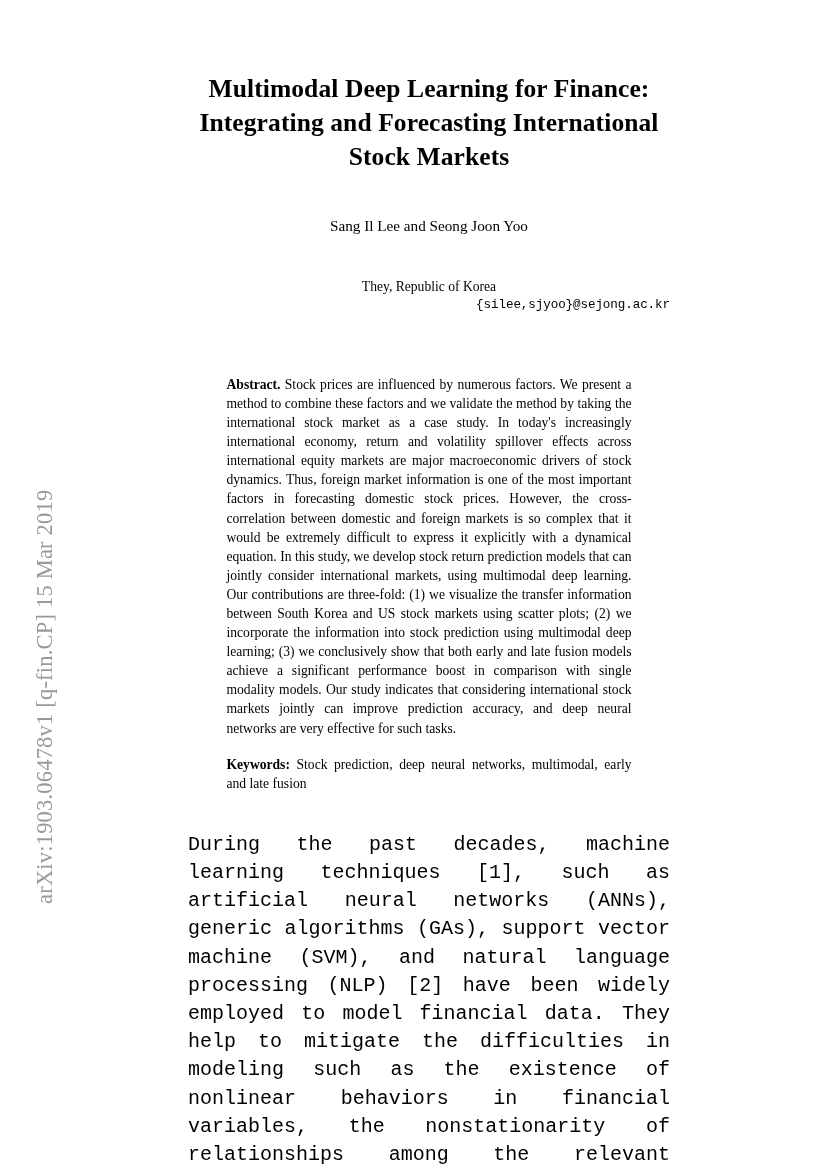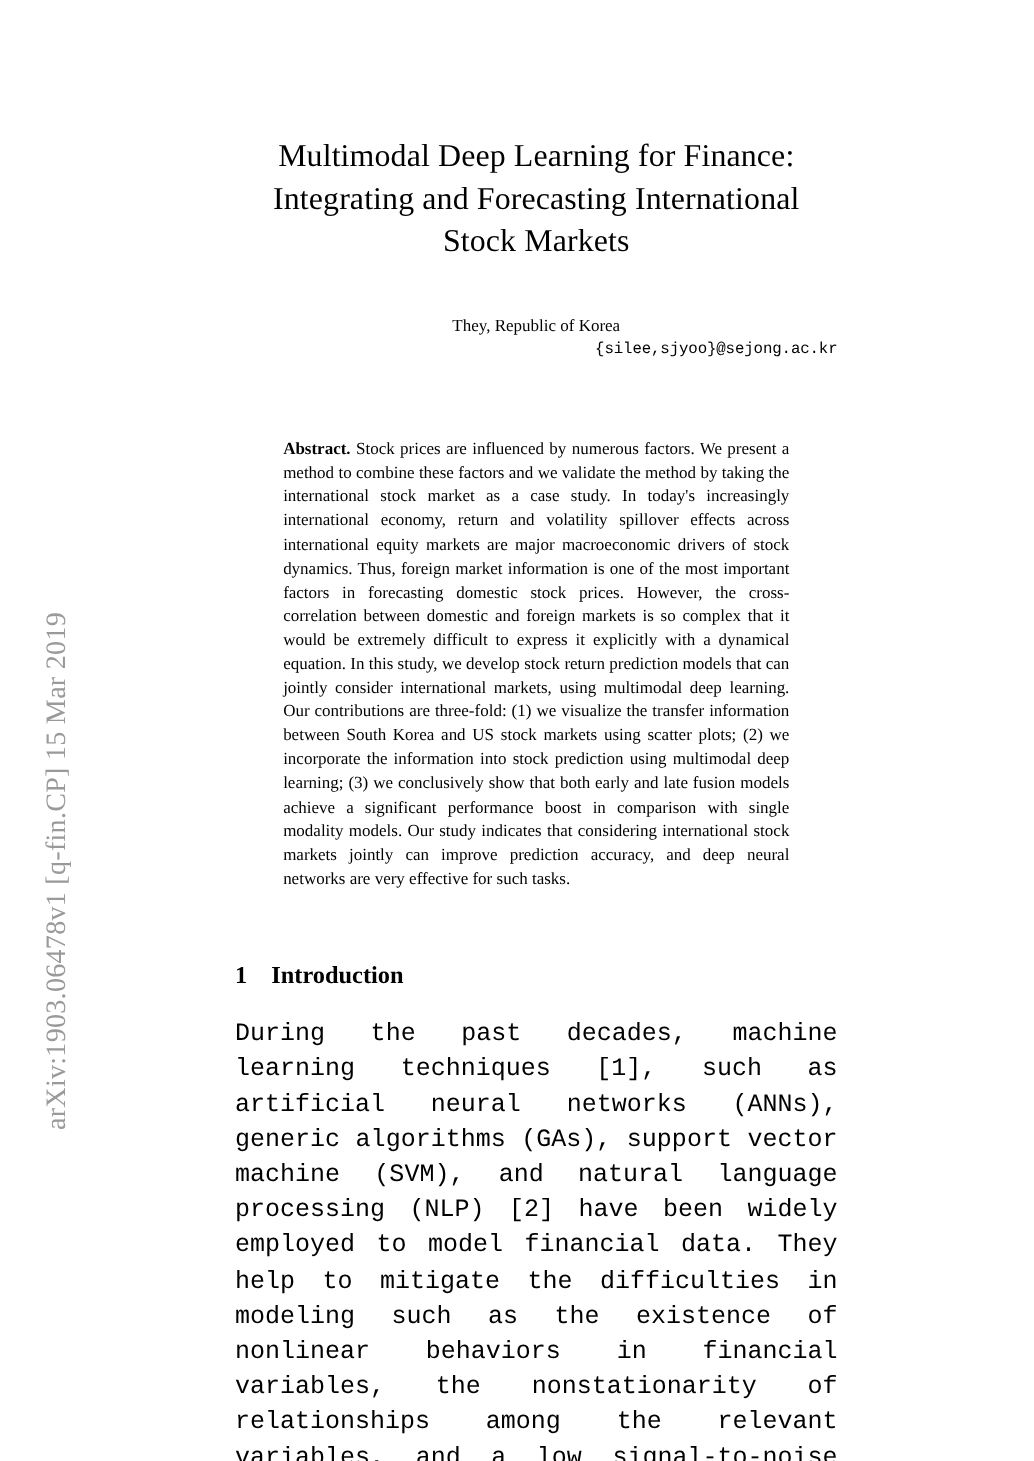--- a/index.html
+++ b/index.html
@@ -44,24 +44,24 @@
   
   .content {
     position: absolute;
     left: 188px;
     top: 0;
     width: 482px;
   }
 
   .title {
     margin: 0;
-    padding-top: 108px;
+    padding-top: 72px;
     text-align: center;
     font-size: 25.5px;
-    font-weight: normal;
+    font-weight: bold;
     line-height: 1.33;
     letter-spacing: 0.1px;
   }
 
   .authors {
     margin: 0;
     padding-top: 42px;
     text-align: center;
     font-size: 15.2px;
     line-height: 1.3;
@@ -136,35 +136,37 @@
 <div class="page">
 
   <div class="arxiv-stamp">
     <span>arXiv:1903.06478v1  [q-fin.CP]  15 Mar 2019</span>
   </div>
 
   <div class="content">
 
     <h1 class="title">Multimodal Deep Learning for Finance: Integrating and Forecasting International Stock Markets</h1>
 
+    <p class="authors">Sang Il Lee and Seong Joon Yoo</p>
 
     <p class="affiliation">
       <br>
       <span>They, Republic of Korea</span>
     </p>
 
     <p class="email">{silee,sjyoo}@sejong.ac.kr</p>
 
     <div class="abstract-block">
       <p class="abstract-text">
         <span class="lead">Abstract.</span>
         <span>Stock prices are influenced by numerous factors. We present a method to combine these factors and we validate the method by taking the international stock market as a case study. In today's increasingly international economy, return and volatility spillover effects across international equity markets are major macroeconomic drivers of stock dynamics. Thus, foreign market information is one of the most important factors in forecasting domestic stock prices. However, the cross-correlation between domestic and foreign markets is so complex that it would be extremely difficult to express it explicitly with a dynamical equation. In this study, we develop stock return prediction models that can jointly consider international markets, using multimodal deep learning. Our contributions are three-fold: (1) we visualize the transfer information between South Korea and US stock markets using scatter plots; (2) we incorporate the information into stock prediction using multimodal deep learning; (3) we conclusively show that both early and late fusion models achieve a significant performance boost in comparison with single modality models. Our study indicates that considering international stock markets jointly can improve prediction accuracy, and deep neural networks are very effective for such tasks.</span>
       </p>
+      <p class="keywords-text">
+        <span class="lead">Keywords:</span>
+        <span>Stock prediction, deep neural networks, multimodal, early and late fusion</span>
+      </p>
     </div>
 
-    <h2 class="section-heading">
-      <span class="num">1</span><span>Introduction</span>
-    </h2>
 
     <p class="body-par">During the past decades, machine learning techniques [1], such as artificial neural networks (ANNs), generic algorithms (GAs), support vector machine (SVM), and natural language processing (NLP) [2] have been widely employed to model financial data. They help to mitigate the difficulties in modeling such as the existence of nonlinear behaviors in financial variables, the nonstationarity of relationships among the relevant variables, and a low signal-to-noise ratio. In particular, deep learning is becoming a promising technique for modeling financial complexity, owing to its ability to extract relevant information in complex, real-world world data [3], for example, stock prediction using a long-short</p>
 
   </div>
 </div>
 
 </body></html>

